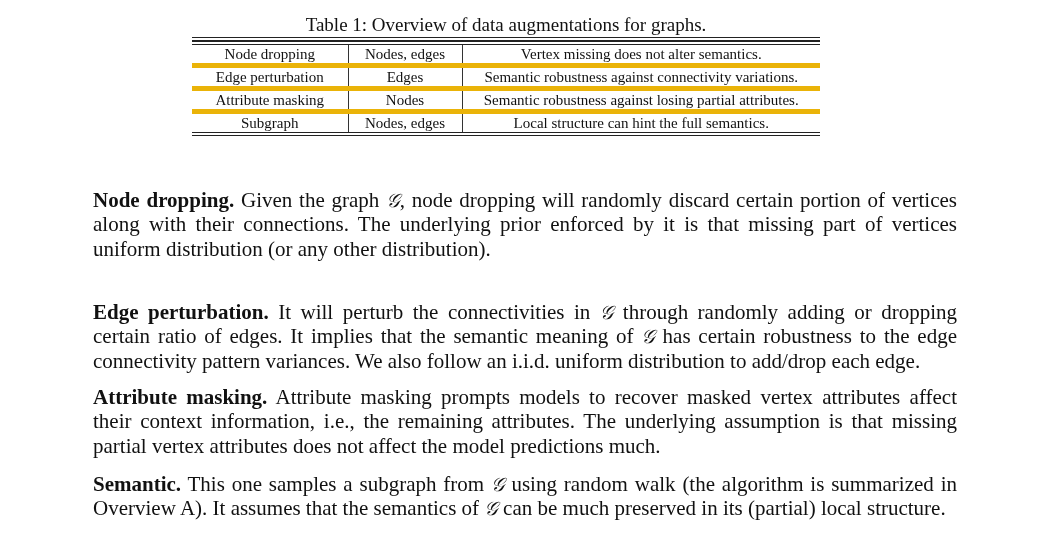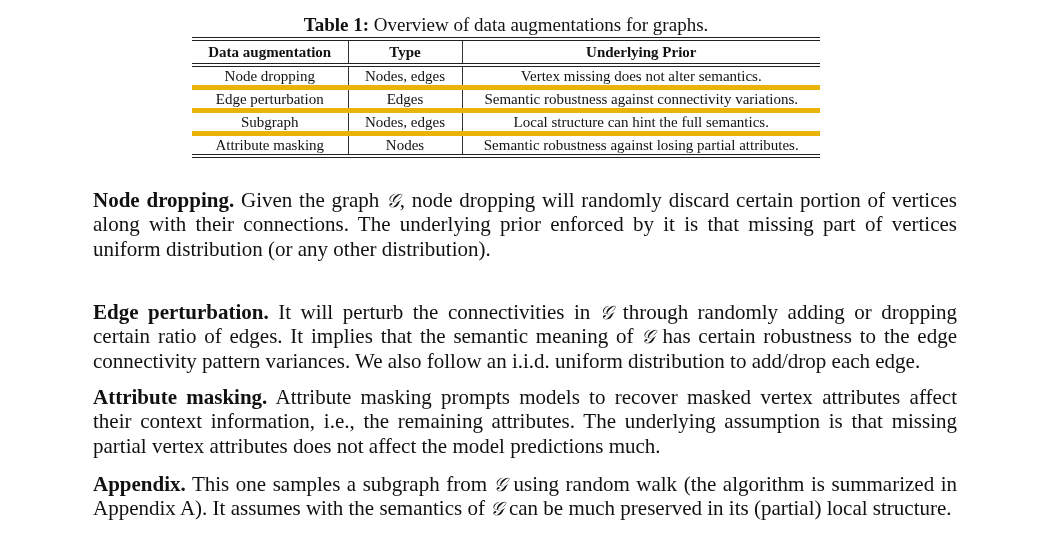--- a/index.html
+++ b/index.html
@@ -17,21 +17,21 @@
     }
     .caption {
       position: absolute;
       top: 14px;
       left: 192px;
       width: 628px;
       text-align: center;
       font-size: 19px;
       line-height: 22px;
     }
-    .caption b { font-weight: bold; }
+    .caption b { font-weight: normal; }
 
     .table-wrap {
       position: absolute;
       top: 37px;
       left: 192px;
       width: 628px;
     }
     .dbl {
       border-top: 1px solid #222;
       border-bottom: 1px solid #222;
@@ -80,61 +80,47 @@
   </style>
 </head>
 <body>
 
 <div class="caption">
   <b>Table 1:</b><span> Overview of data augmentations for graphs.</span>
 </div>
 
 <div class="table-wrap">
   <div class="dbl"></div>
-  <table>
-    <colgroup>
-        <col class="c1">
-        <col class="c2">
-        <col class="c3">
-      </colgroup>
-    <tbody>
-        <tr>
-      <th class="vline-r">Data augmentation</th>
-      <th class="vline-r">Type</th>
-      <th>Underlying Prior</th>
-    </tr>
-  </tbody>
-    </table>
   <div class="dbl"></div>
   <table>
     <colgroup>
         <col class="c1">
         <col class="c2">
         <col class="c3">
       </colgroup>
     <tbody>
       <tr>
         <td class="vline-r">Node dropping</td>
         <td class="vline-r">Nodes, edges</td>
         <td>Vertex missing does not alter semantics.</td>
       </tr>
       <tr>
         <td class="vline-r">Edge perturbation</td>
         <td class="vline-r">Edges</td>
         <td>Semantic robustness against connectivity variations.</td>
       </tr>
       <tr>
+        <td class="vline-r">Attribute masking</td>
+        <td class="vline-r">Nodes</td>
+        <td>Semantic robustness against losing partial attributes.</td>
+      </tr>
+      <tr>
         <td class="vline-r">Subgraph</td>
         <td class="vline-r">Nodes, edges</td>
         <td>Local structure can hint the full semantics.</td>
-      </tr>
-      <tr>
-        <td class="vline-r">Attribute masking</td>
-        <td class="vline-r">Nodes</td>
-        <td>Semantic robustness against losing partial attributes.</td>
       </tr>
     </tbody>
   </table>
   <div class="dbl"></div>
 </div>
 
 <div class="body-text p1">
   <span class="line just"><span class="lead">Node dropping.</span><span> Given the graph </span><span class="g">𝒢</span><span>, node dropping will randomly discard certain portion of vertices</span></span>
   <span class="line just">along with their connections.  The underlying prior enforced by it is that missing part of vertices</span>
   <span class="line">uniform distribution (or any other distribution).</span>
@@ -146,15 +132,15 @@
   <span class="line">connectivity pattern variances. We also follow an i.i.d. uniform distribution to add/drop each edge.</span>
 </div>
 
 <div class="body-text p3">
   <span class="line just"><span class="lead">Attribute masking.</span><span>  Attribute masking prompts models to recover masked vertex attributes affect</span></span>
   <span class="line just">their context information, i.e., the remaining attributes. The underlying assumption is that missing</span>
   <span class="line">partial vertex attributes does not affect the model predictions much.</span>
 </div>
 
 <div class="body-text p4">
-  <span class="line just"><span class="lead">Appendix.</span><span> This one samples a subgraph from </span><span class="g">𝒢</span><span> using random walk (the algorithm is summarized in</span></span>
-  <span class="line"><span>Appendix A). It assumes with the semantics of </span><span class="g">𝒢</span><span> can be much preserved in its (partial) local structure.</span></span>
+  <span class="line just"><span class="lead">Semantic.</span><span> This one samples a subgraph from </span><span class="g">𝒢</span><span> using random walk (the algorithm is summarized in</span></span>
+  <span class="line"><span>Overview A). It assumes that the semantics of </span><span class="g">𝒢</span><span> can be much preserved in its (partial) local structure.</span></span>
 </div>
 
 </body></html>

